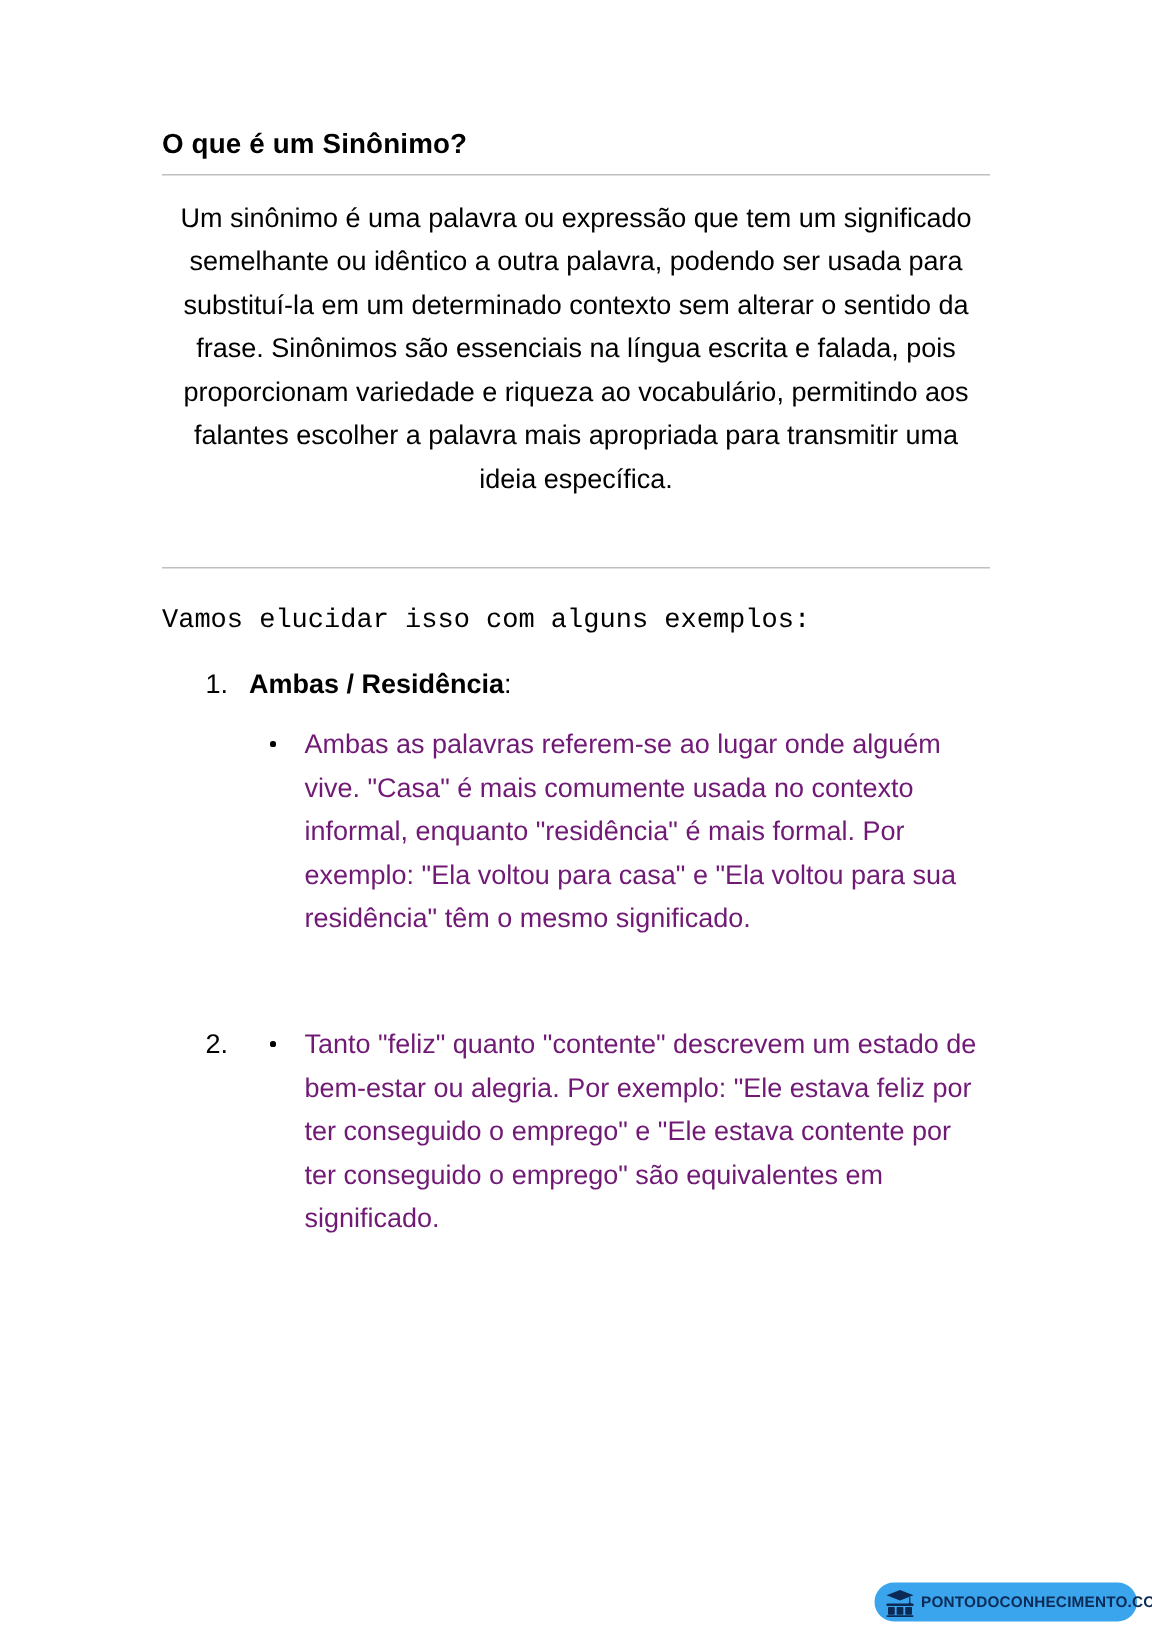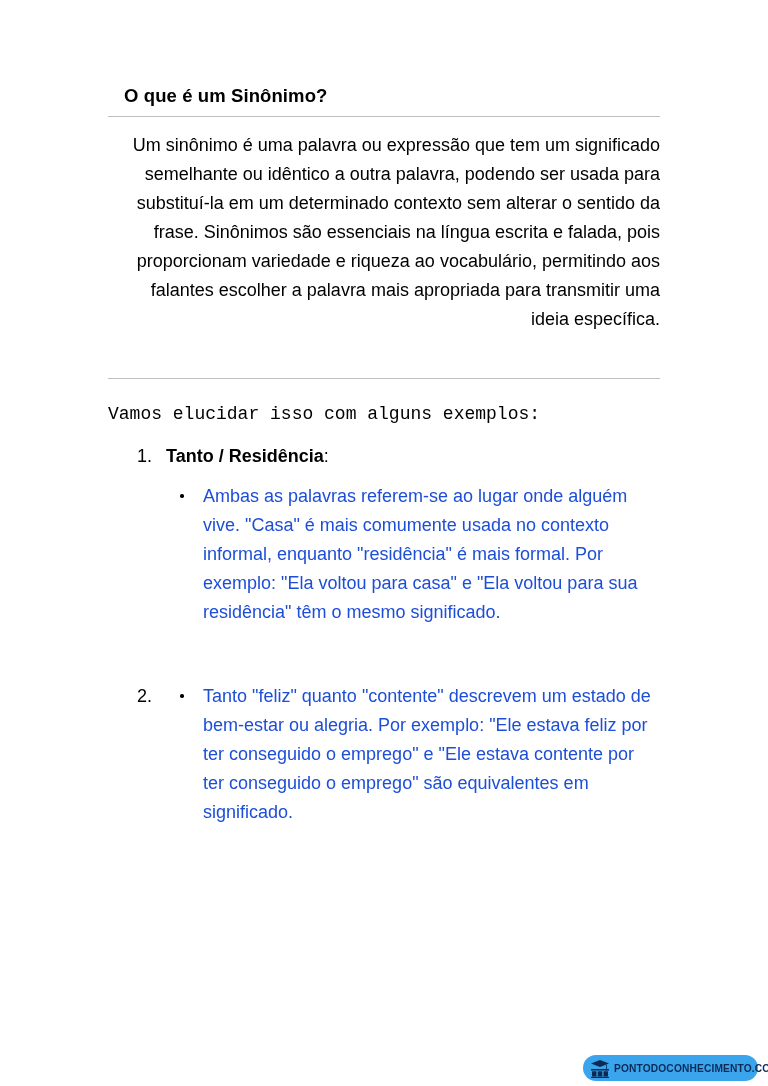--- a/index.html
+++ b/index.html
@@ -29,42 +29,42 @@
     left: 108px;
     top: 84px;
     width: 552px;
   }
 
   .doc-title {
     font-size: 18.5px;
     font-weight: bold;
     line-height: 24px;
     letter-spacing: 0.1px;
-    margin: 0 0 8px 16px;
+    margin: 0 0 8px 0;
     color: #000;
   }
 
   .rule {
     border: none;
     border-top: 1px solid #bfbfbf;
     margin: 0;
     height: 0;
     width: 552px;
   }
 
   .rule.second {
     margin-top: 0;
   }
 
   .intro {
     font-size: 18px;
     line-height: 29px;
     margin: 14px 0 0 0;
     color: #000;
-    text-align: right;
+    text-align: center;
   }
 
   .spacer-before-rule2 {
     height: 44px;
   }
 
   .lead {
     font-size: 18px;
     line-height: 29px;
     margin: 21px 0 0 0;
@@ -112,21 +112,21 @@
     list-style: none;
     margin: 11px 0 0 0;
     padding: 0;
   }
 
   ul.detail > li {
     position: relative;
     padding-left: 37px;
     font-size: 18px;
     line-height: 29px;
-    color: #1d4ed8;
+    color: #701a75;
   }
 
   .bullet-dot {
     position: absolute;
     left: 14px;
     top: 12px;
     width: 3.5px;
     height: 3.5px;
     background: #000;
     border-radius: 50%;
@@ -180,21 +180,21 @@
 
     <hr class="rule second">
 
     <p class="lead">Vamos elucidar isso com alguns exemplos:</p>
 
     <ol class="examples">
 
       <li class="example-item">
         <span class="num-marker">1.</span>
         <p class="example-heading">
-          <span class="strong">Tanto / Residência</span><span>:</span>
+          <span class="strong">Ambas / Residência</span><span>:</span>
         </p>
         <ul class="detail">
           <li>
             <span class="bullet-dot"></span>
             <span>Ambas as palavras referem-se ao lugar onde alguém vive. "Casa" é mais comumente usada no contexto informal, enquanto "residência" é mais formal. Por exemplo: "Ela voltou para casa" e "Ela voltou para sua residência" têm o mesmo significado.</span>
           </li>
         </ul>
       </li>
 
       <li class="example-item">

